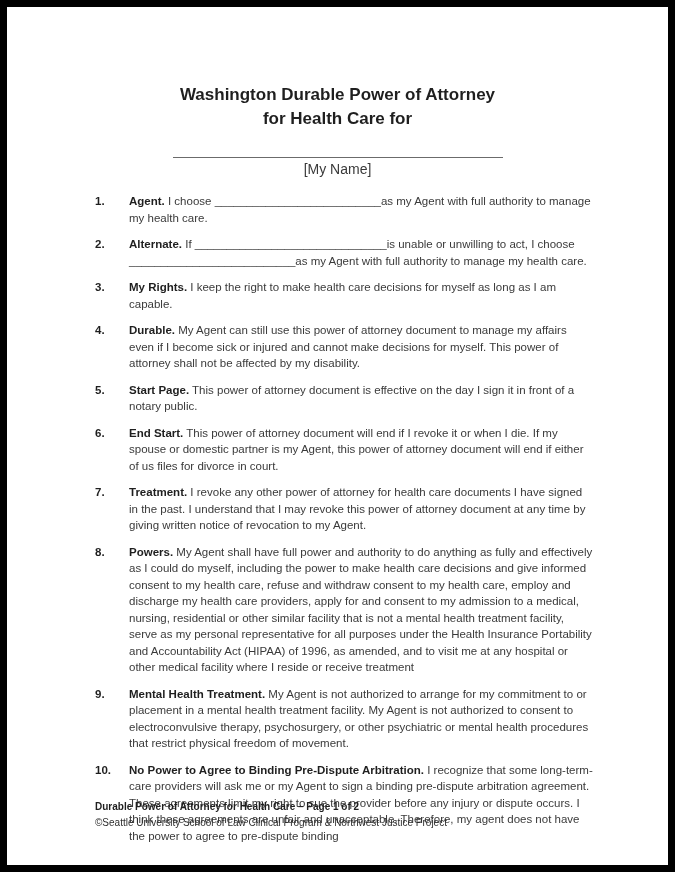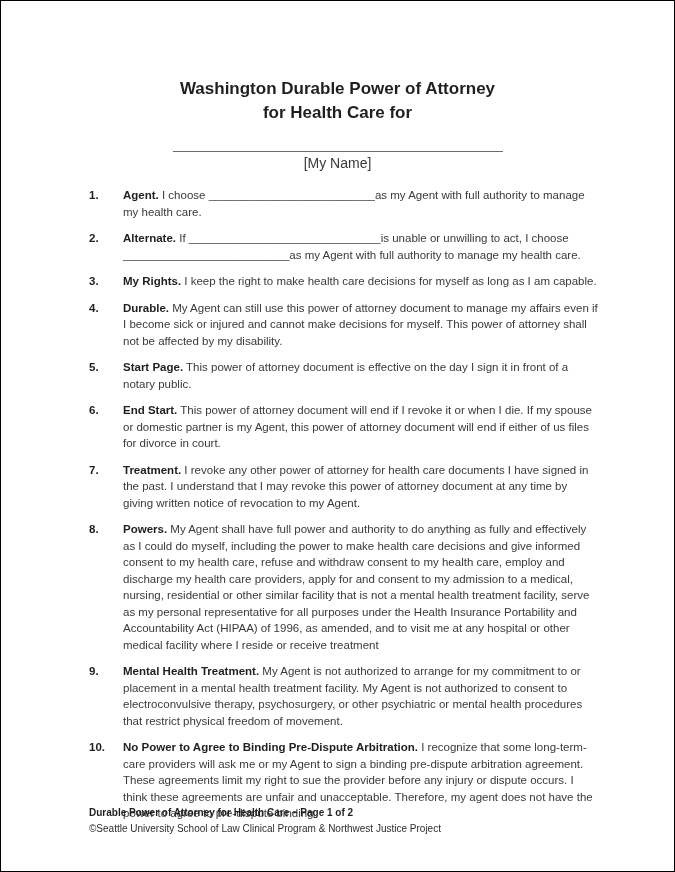--- a/index.html
+++ b/index.html
@@ -1,21 +1,21 @@
 <!DOCTYPE html>
 <html><head>
 <meta charset="utf-8">
 <style>
   html, body { margin: 0; padding: 0; background: #ffffff; }
   .page {
     width: 675px;
     height: 872px;
     box-sizing: border-box;
     background: #ffffff;
-    border: 1px solid #000000;
+    border: 7px solid #000000;
     position: relative;
     overflow: hidden;
     font-family: "Liberation Sans", sans-serif;
     color: #3a3a3a;
   }
   .doc-title {
     margin: 76px 40px 0 40px;
     text-align: center;
     font-size: 17px;
     line-height: 24px;

